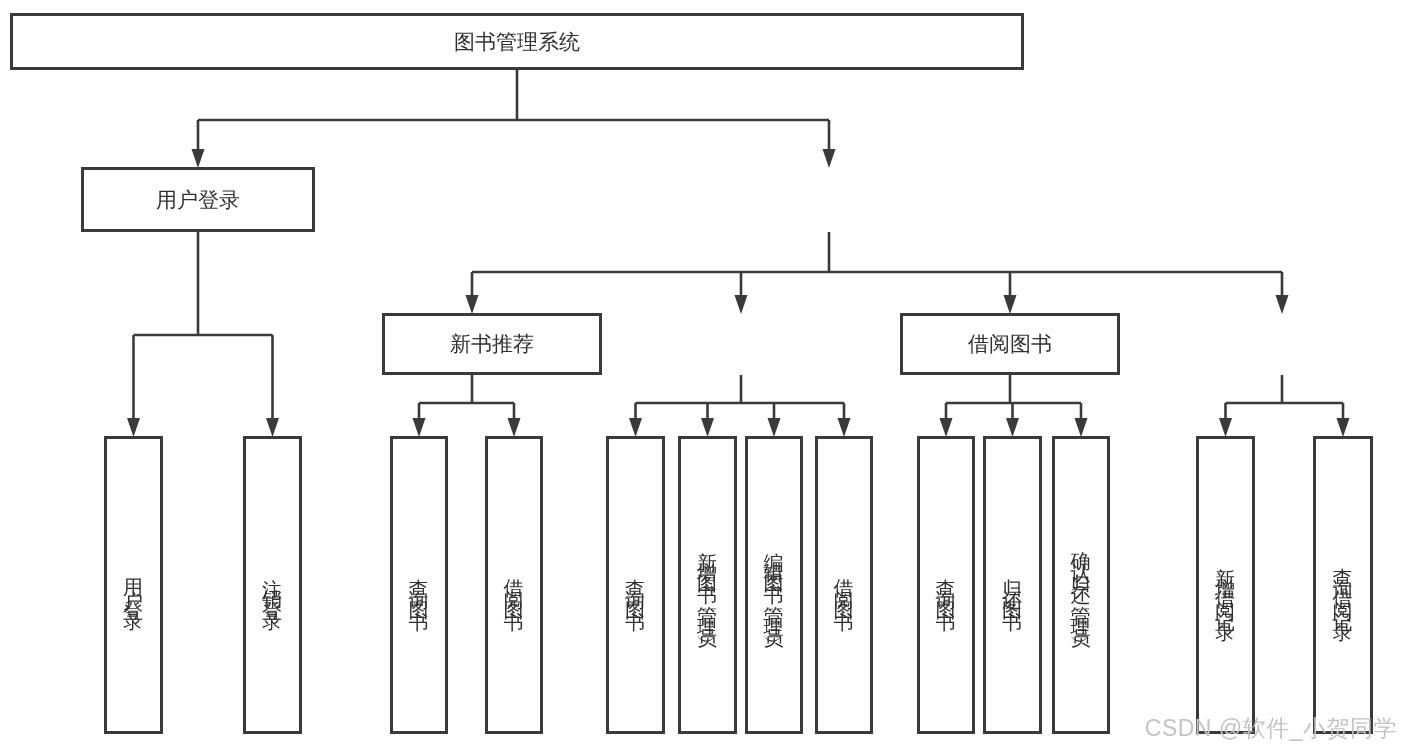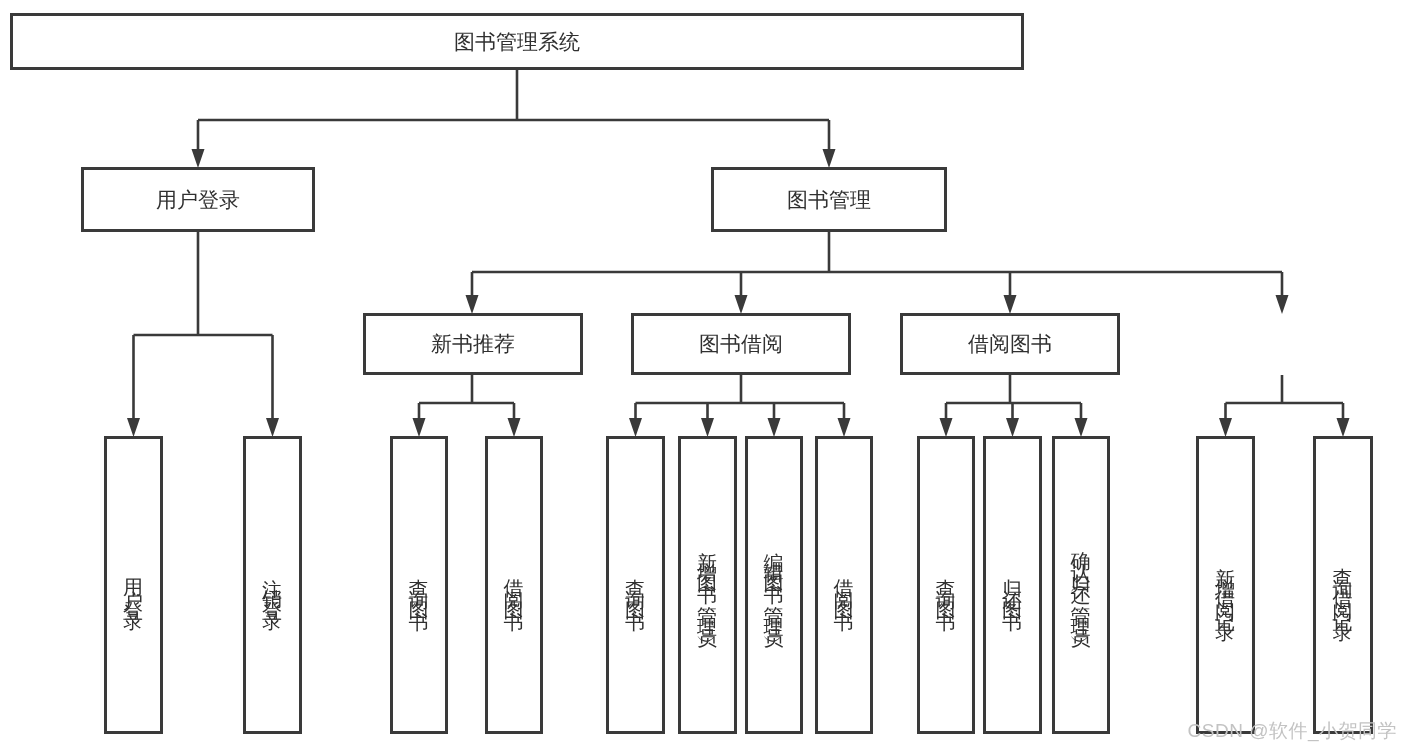--- a/index.html
+++ b/index.html
@@ -36,21 +36,21 @@
   .vlabel{
     writing-mode:vertical-rl;
     text-orientation:mixed;
     font-size:20px;
     line-height:1;
     letter-spacing:11px;
     white-space:nowrap;
   }
   #watermark{
     position:absolute;right:8px;bottom:3px;
-    font-size:19px;letter-spacing:0.5px;
+    font-size:23px;letter-spacing:0.5px;
     color:var(--watermark);
     z-index:5;
   }
 </style>
 </head>
 <body>
 
 <div id="stage">
 
   <svg id="connectors" viewBox="0 0 1405 747" xmlns="http://www.w3.org/2000/svg">
@@ -80,24 +80,22 @@
     </g>
     <g>
       <path class="cline" d="M1282 375 V403 M1225.5 403 H1343 M1225.5 403 V420 M1343 403 V420"></path>
       <path class="carrow" d="M1219 418 H1232 L1225.5 437 Z M1336.5 418 H1349.5 L1343 437 Z"></path>
     </g>
   </svg>
 
   <div class="node root">图书管理系统</div>
 
   <div class="node lvl2" style="left:81px;width:234px;">用户登录</div>
-  <div class="node lvl2" style="left:711px;width:236px;">图书管理</div>
 
-  <div class="node lvl3" style="left:363px;">新书推荐</div>
-  <div class="node lvl3" style="left:631px;">图书借阅</div>
+  <div class="node lvl3" style="left:382px;">新书推荐</div>
   <div class="node lvl3" style="left:900px;">借阅图书</div>
 
   <div class="node leaf" style="left:104px;width:59px;">
     <span class="vlabel">用户登录</span>
   </div>
   <div class="node leaf" style="left:243px;width:59px;">
     <span class="vlabel">注销登录</span>
   </div>
   <div class="node leaf" style="left:390px;width:58px;">
     <span class="vlabel">查询图书</span>

